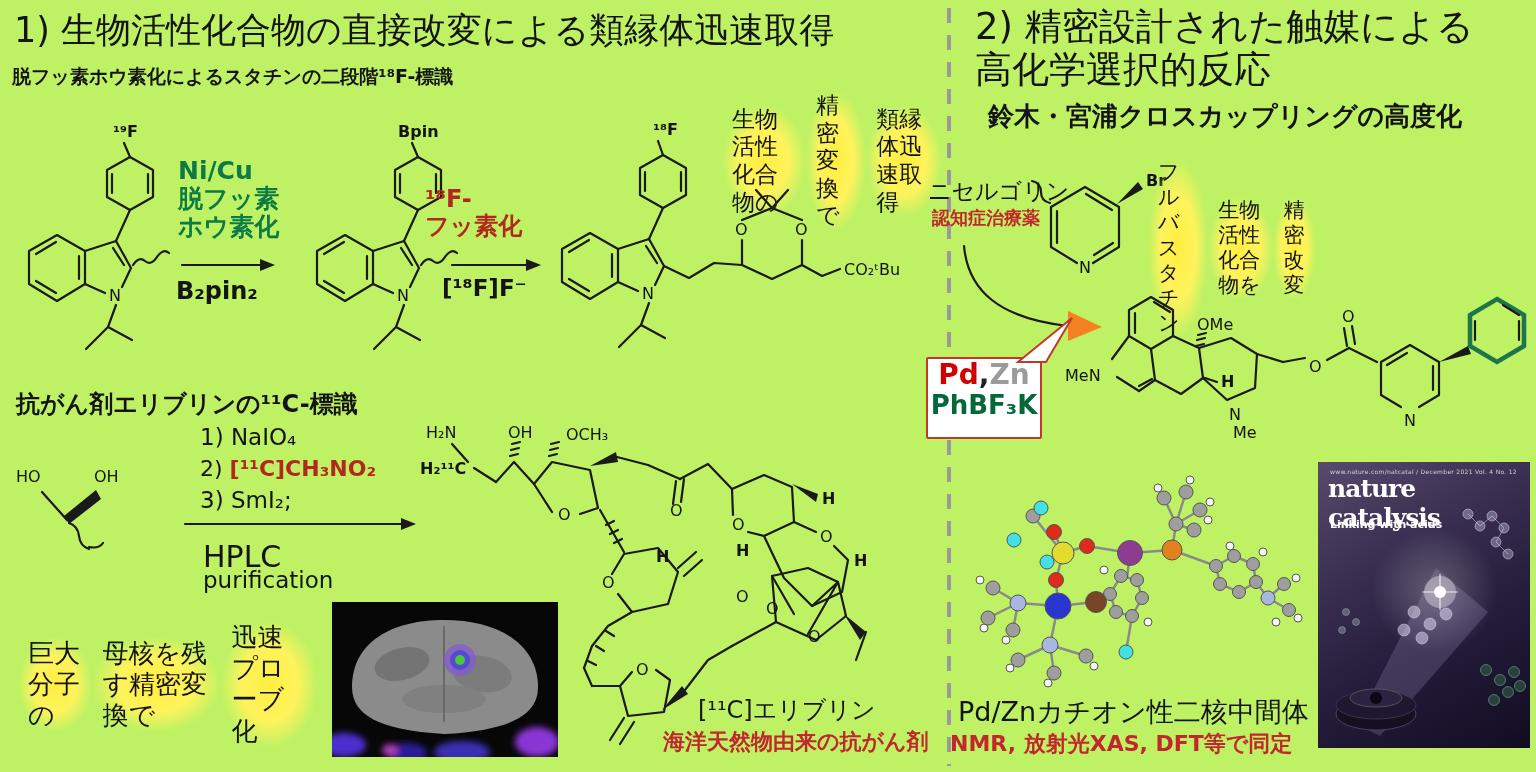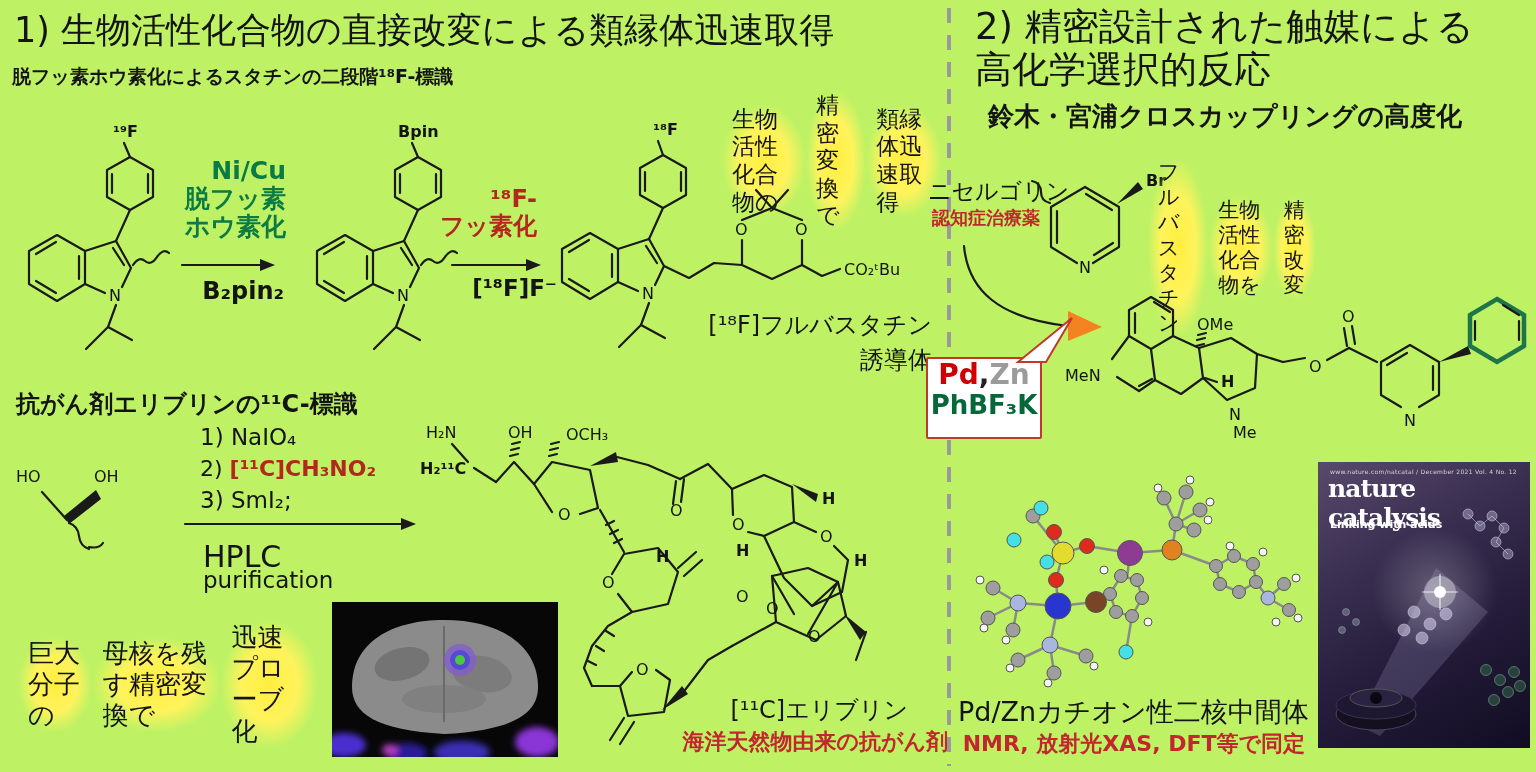--- a/index.html
+++ b/index.html
@@ -1,20 +1,20 @@
 <!DOCTYPE html>
 <html><head>
 <meta charset="utf-8">
 <style>
   html,body{margin:0;padding:0;background:#fff}
   .stage{position:relative;width:1536px;height:772px;background:#bef264;overflow:hidden;
          font-family:"DejaVu Sans","Liberation Sans",sans-serif;color:#141414}
   .abs{position:absolute}
   .b{font-weight:bold}
-  .c{text-align:right}
+  .c{text-align:left}
   .jt{font-weight:500}
   .red{color:#B3281E}
   .note-red{color:#C1272D}
   .green{color:#0B7A45}
   .grey{color:#9B9B9B}
   .glwrap{display:flex;flex-direction:row;align-items:center;line-height:1.2}
   .gl{display:inline-block;border-radius:16px;padding:1px 10px;margin:-1px 0;
       background:radial-gradient(ellipse closest-side,#FFEE3F 0%,#FFF35C 58%,rgba(255,243,92,0) 100%)}
   .divider{position:absolute;left:947px;top:8px;width:4px;height:758px;
       background:repeating-linear-gradient(to bottom,#9a9a9a 0 15px,transparent 15px 27px)}
@@ -123,24 +123,20 @@
       <path d="M227,100 L211,82 M227,100 L243,82"></path>
       <path d="M257,157 L277,168 L295,161"></path>
     </g>
     <text x="190" y="127" font-size="15">O</text>
     <text x="250" y="127" font-size="15">O</text>
     <text x="299" y="167" font-size="17">CO₂ᵗBu</text>
     <text x="97" y="191" font-size="17">N</text>
     <text x="108" y="27" font-size="21" font-weight="bold" fill="#B3281E">¹⁸F</text>
   </svg>
 
-  <div class="abs c jt" style="left:688px;top:308px;width:244px;font-size:24px;line-height:35px">
-    <div>[¹⁸F]フルバスタチン</div>
-    <div>誘導体</div>
-  </div>
 
   <div class="abs b" style="left:16px;top:388px;font-size:24px">抗がん剤エリブリンの¹¹C-標識</div>
 
   <svg class="cs" style="left:12px;top:450px" width="150" height="110" viewBox="0 0 150 110">
     <g>
       <path d="M30,42 L55,70"></path>
       <polygon class="wg" points="52,66 84,40 89,49 57,74"></polygon>
       <path d="M57,73 q9,3 10,13 t10,13" stroke-width="2"></path>
       <path d="M77,97 q10,2 14,-4" stroke-width="2"></path>
     </g>

